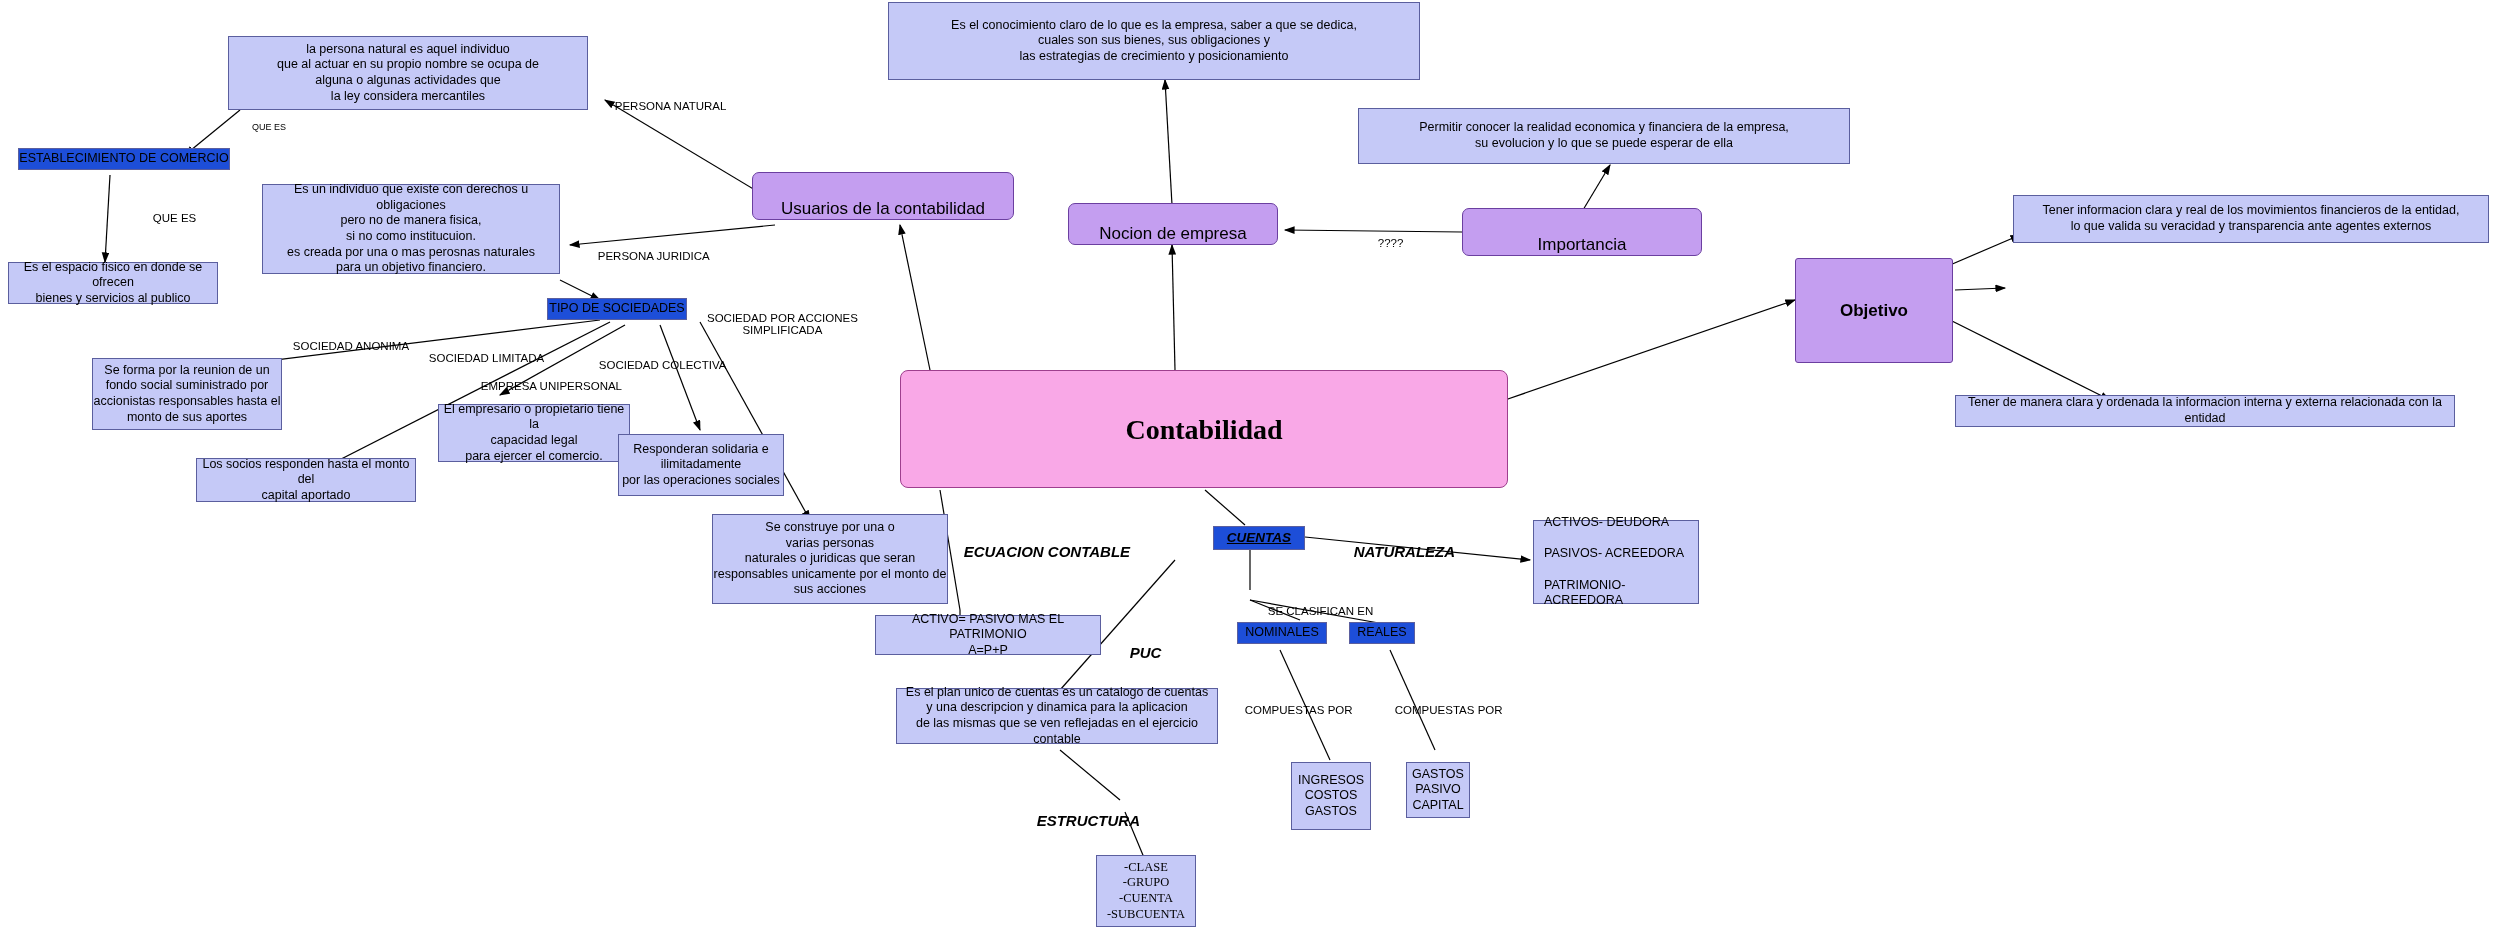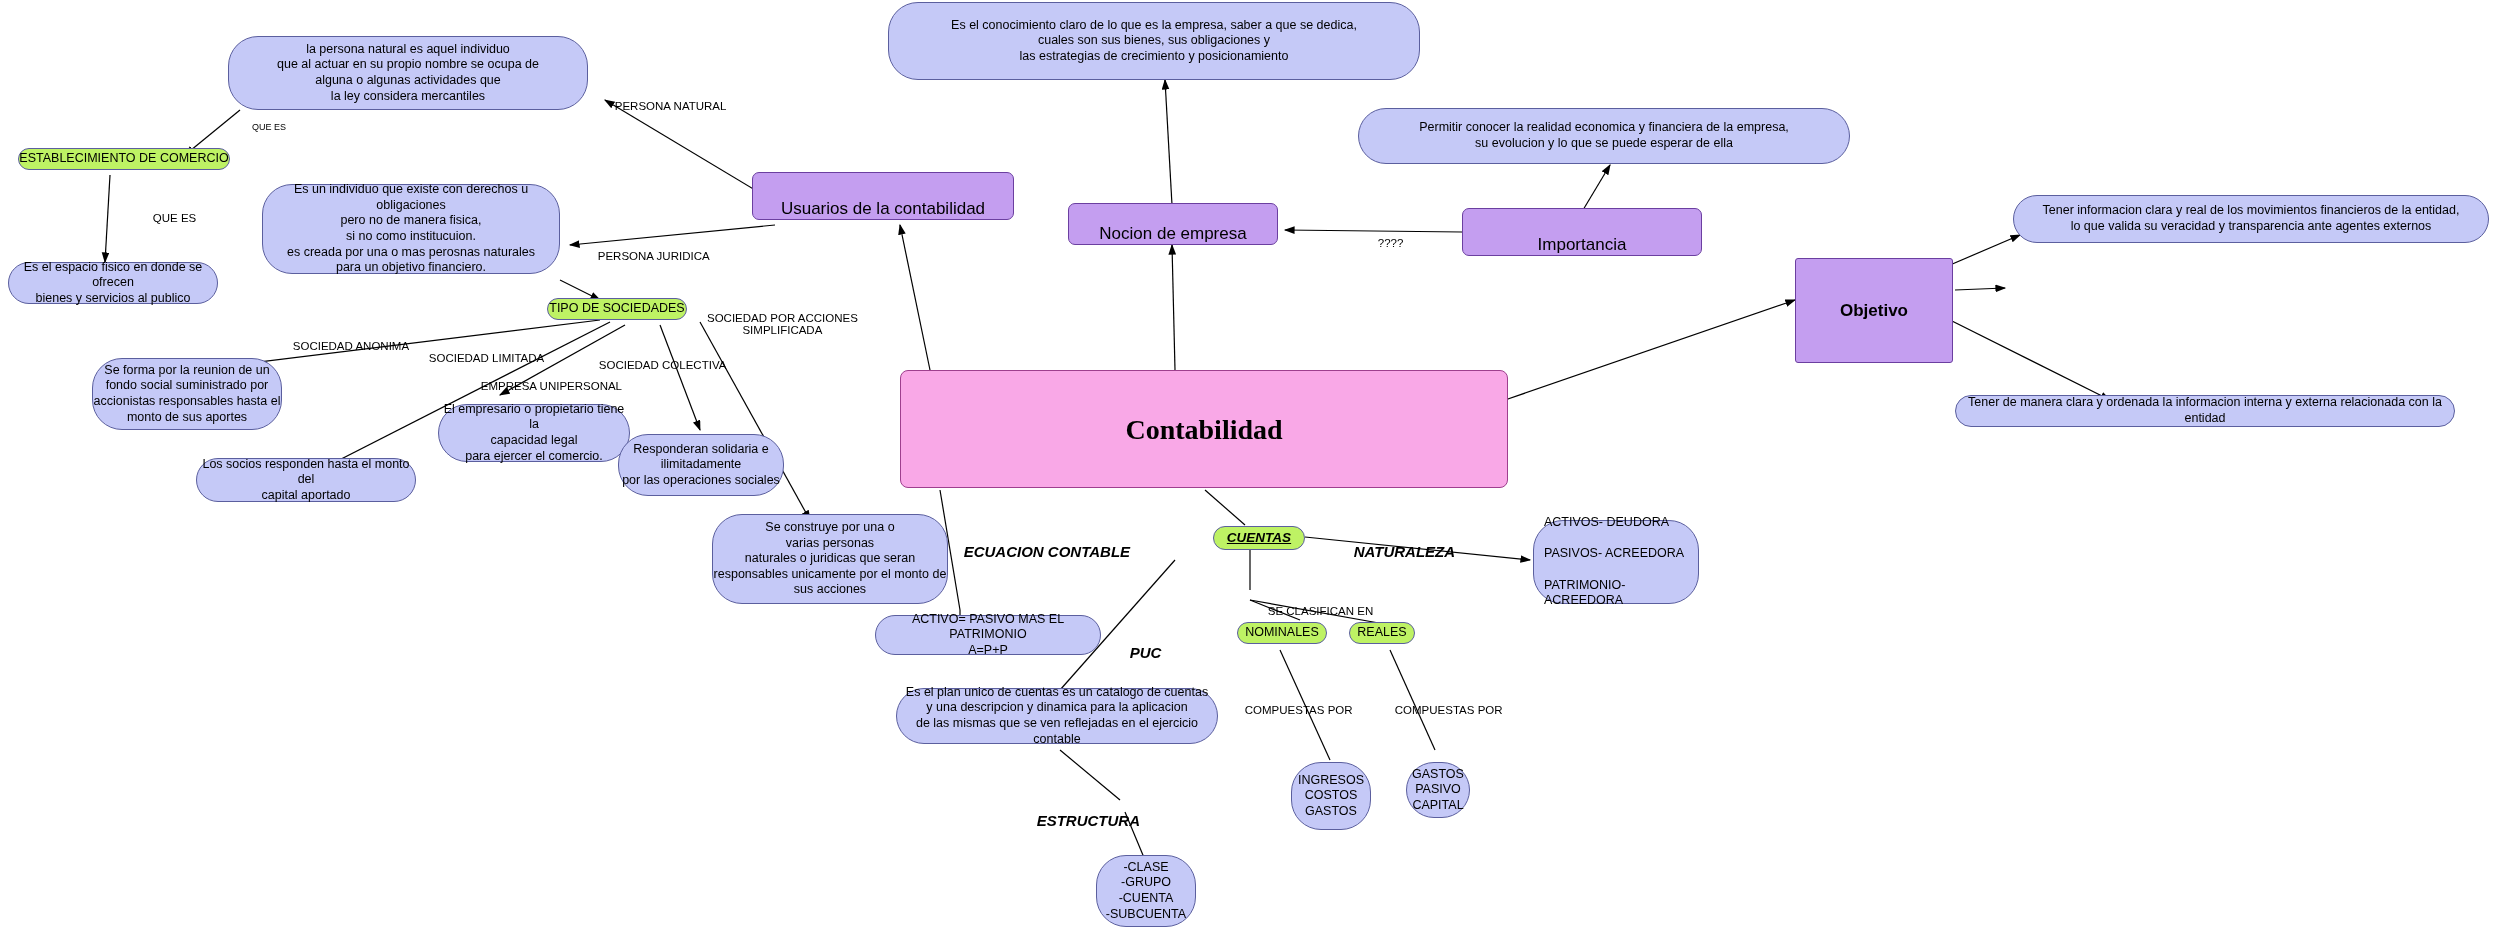--- a/index.html
+++ b/index.html
@@ -25,31 +25,30 @@
   }
   .node {
     position: absolute;
     box-sizing: border-box;
     display: flex;
     align-items: center;
     justify-content: center;
     text-align: center;
     line-height: 1.25;
     color: #000000;
-    border-radius: 30px;
   }
   
   .nb {
     background: #c5c9f7;
     border: 1px solid #5b5f9e;
     font-size: 12.5px;
   }
   
   .chip {
-    background: #bef264;
+    background: #1d4ed8;
     border: 1px solid #5b5f9e;
     font-size: 12.5px;
   }
   
   .np {
     background: #c49ef0;
     border: 1px solid #6b3fa0;
     border-radius: 7px;
     font-size: 17px;
     align-items: flex-end;
@@ -294,21 +293,21 @@
 PASIVO
 CAPITAL</span>
   </div>
 
   <div class="node nb multiline" style="left:896px; top:688px; width:322px; height:56px;">
     <span>Es el plan unico de cuentas es un catalogo de cuentas
 y una descripcion y dinamica para la aplicacion
 de las mismas que se ven reflejadas en el ejercicio contable</span>
   </div>
 
-  <div class="node nb multiline" style="left:1096px; top:855px; width:100px; height:72px;">
+  <div class="node nb multiline" style="left:1096px; top:855px; width:100px; height:72px;font-family:Liberation Serif, serif;">
     <span>-CLASE
 -GRUPO
 -CUENTA
 -SUBCUENTA</span>
   </div>
 
   <div class="elabel" style="left:602px; top:88px;">
     <span>PERSONA NATURAL</span>
   </div>
 

